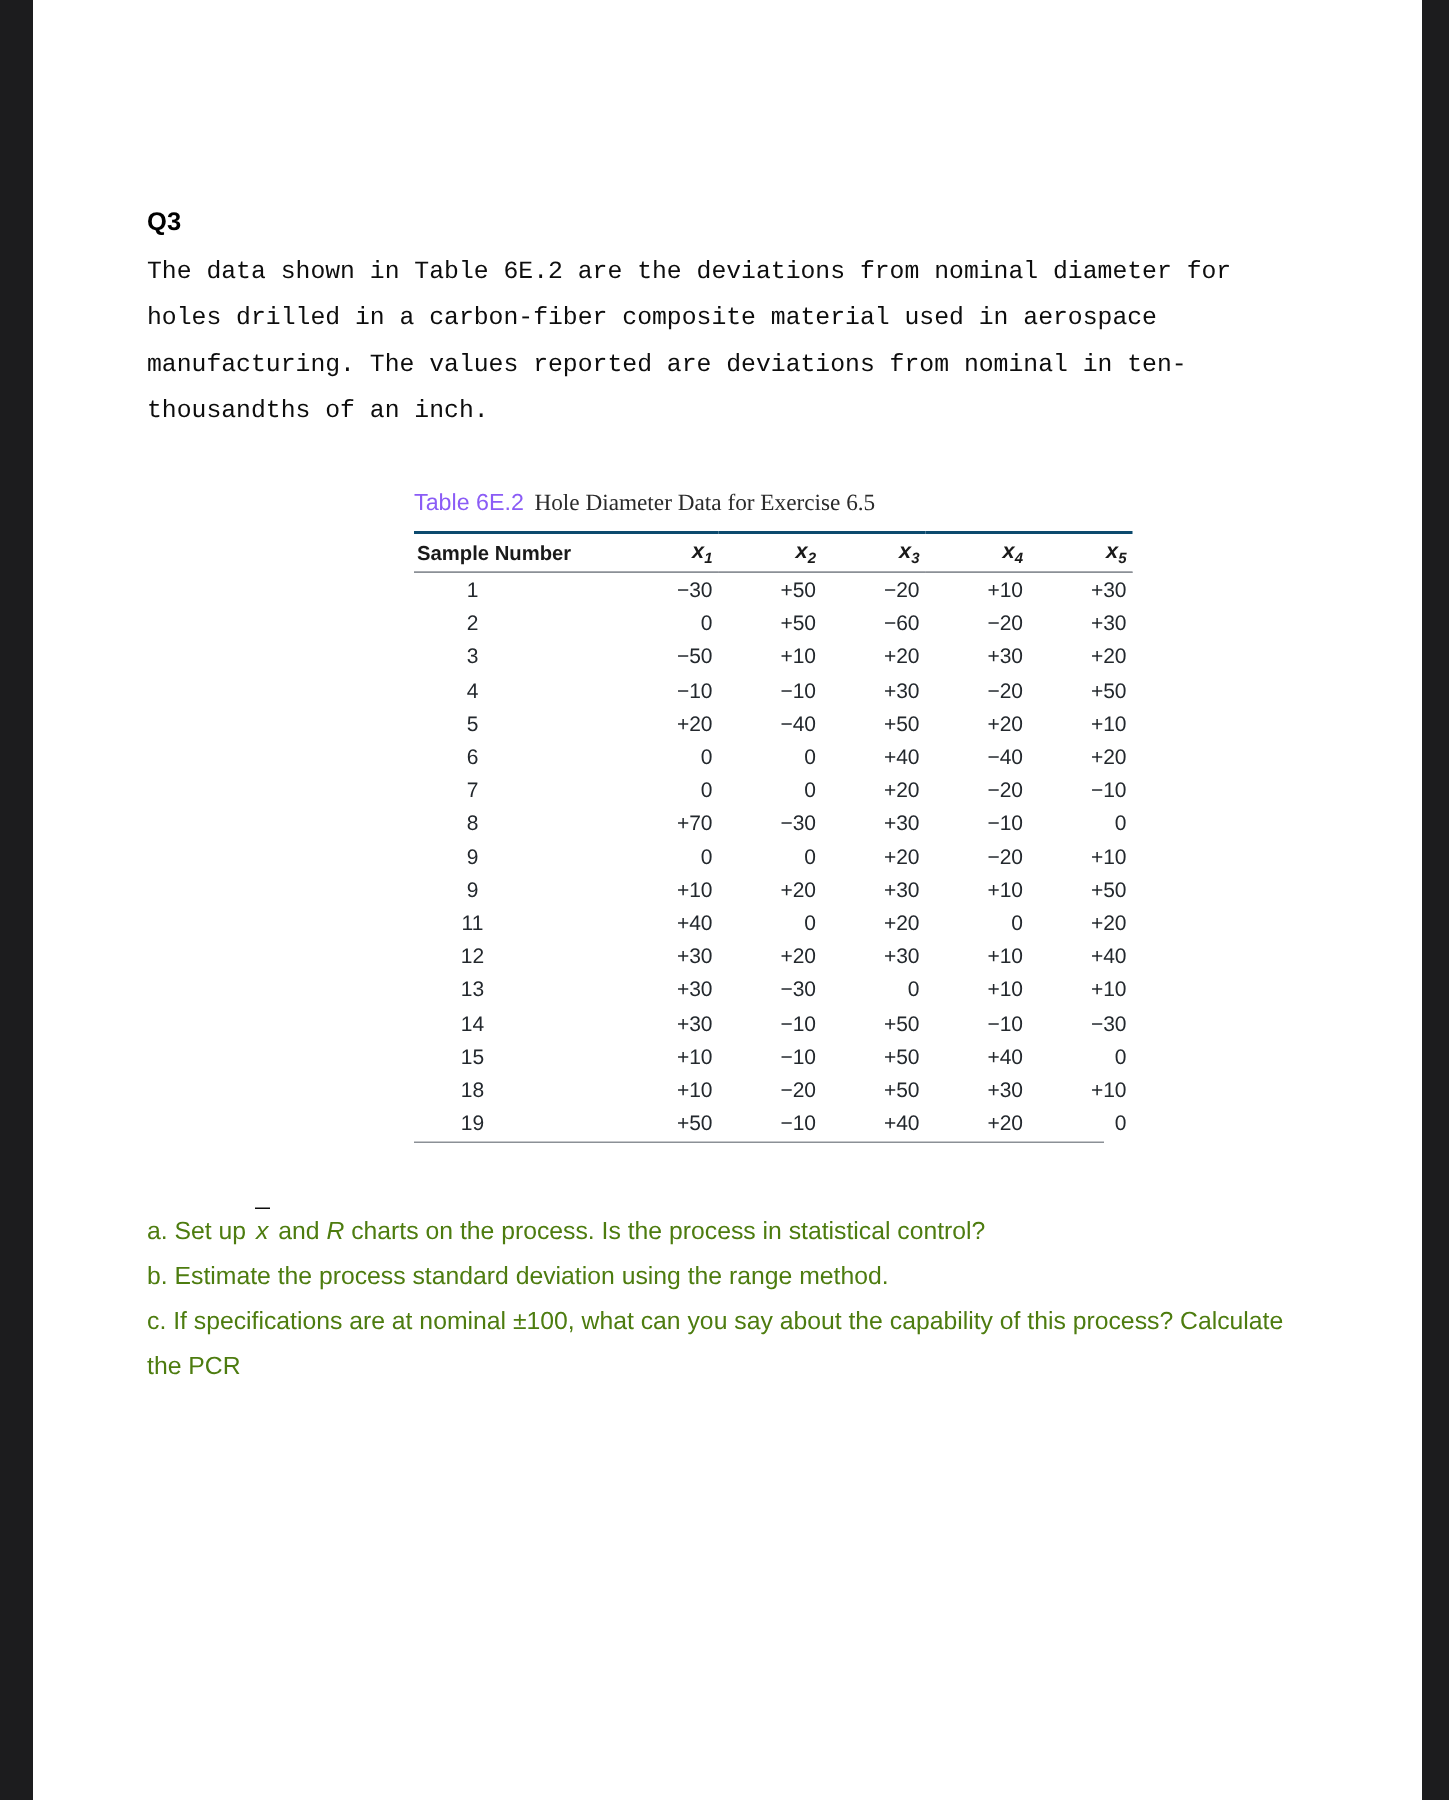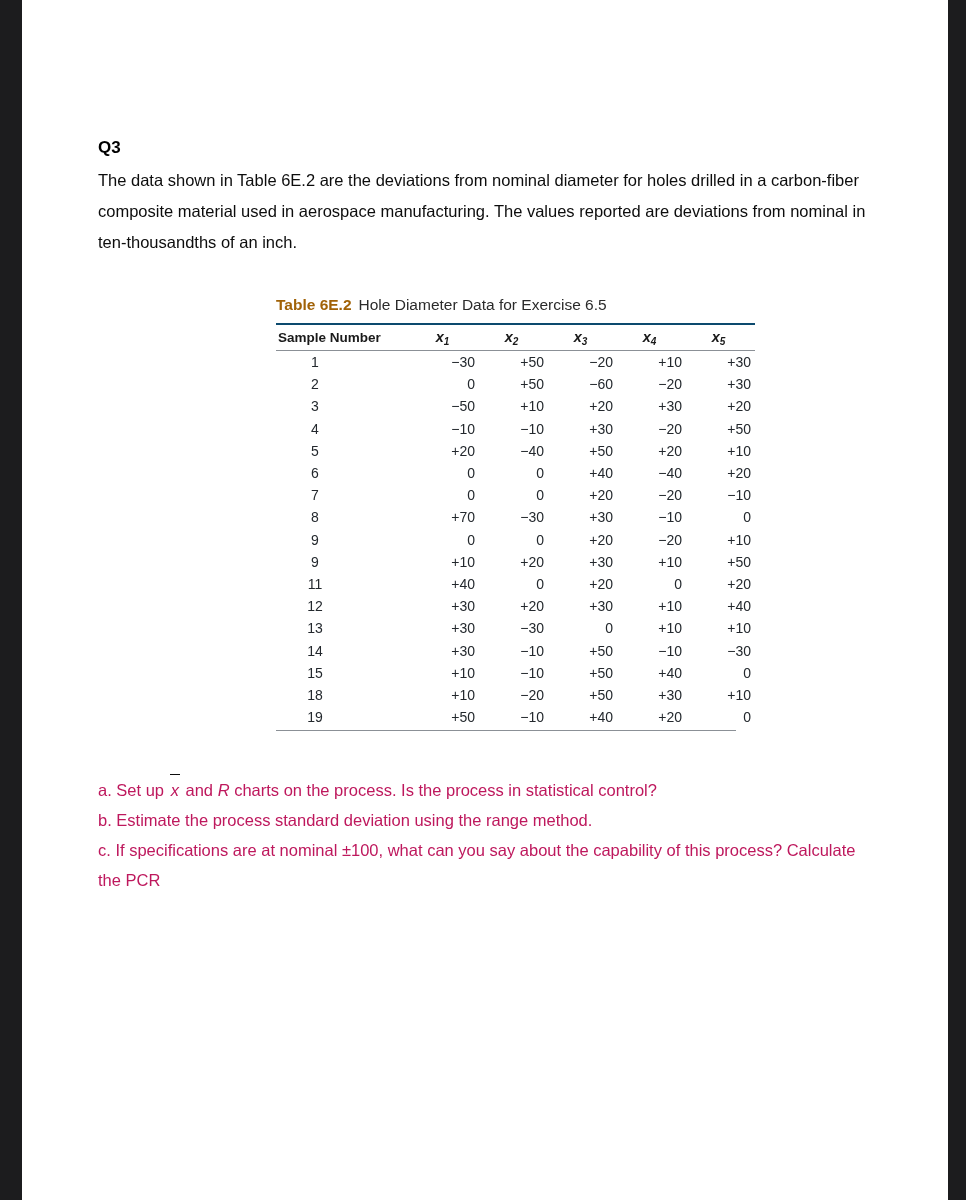--- a/index.html
+++ b/index.html
@@ -51,21 +51,21 @@
   
   .q-heading {
     font-family: "Liberation Sans", sans-serif;
     font-size: 17px;
     font-weight: bold;
     color: #000000;
     letter-spacing: .1px;
     margin: 0 0 7px 0;
   }
   .q-stem {
-    font-family: Liberation Sans, sans-serif;
+    font-family: Liberation Mono, monospace;
     font-size: 16.5px;
     line-height: 31px;
     color: #0d0d0d;
     margin: 0;
     max-width: 772px;
   }
 
   
   .table-block {
     margin-top: 38px;
@@ -73,26 +73,27 @@
     width: 460px;
   }
   .table-caption {
     font-family: "Liberation Sans", sans-serif;
     font-size: 15.5px;
     color: #2b2b2b;
     margin-bottom: 9px;
     white-space: nowrap;
   }
   .table-caption .cap-strong {
-    font-weight: bold;
-    color: #a16207;
+    font-weight: normal;
+    color: #8b5cf6;
   }
   .table-caption .cap-rest {
     font-weight: normal;
     margin-left: 7px;
+    font-family: Liberation Serif, serif;
   }
 
   table.data {
     border-collapse: collapse;
     width: 460px;
     table-layout: fixed;
   }
   table.data thead th {
     font-family: "Liberation Sans", sans-serif;
     font-size: 13.5px;
@@ -102,21 +103,21 @@
     border-top: 2px solid #0c4a6e;
     border-bottom: 1.5px solid #8b9096;
     white-space: nowrap;
   }
   table.data thead th.col-sample {
     text-align: left;
     width: 132px;
     padding-left: 2px;
   }
   table.data thead th.col-x {
-    text-align: center;
+    text-align: right;
     width: 65px;
     padding-right: 4px;
     font-style: italic;
     font-size: 14.5px;
   }
   table.data thead th.col-x sub {
     font-size: 10px;
     font-style: italic;
     vertical-align: baseline;
     position: relative;
@@ -150,21 +151,21 @@
 
   
   .subquestions {
     margin-top: 44px;
     margin-left: 0;
   }
   .subq {
     font-family: "Liberation Sans", sans-serif;
     font-size: 16.5px;
     line-height: 30px;
-    color: #be185d;
+    color: #4d7c0f;
     max-width: 772px;
   }
   .ital { font-style: italic; }
   .xbar {
     font-style: italic;
     position: relative;
     display: inline-block;
     padding: 0 2px;
   }
   .xbar::after {

